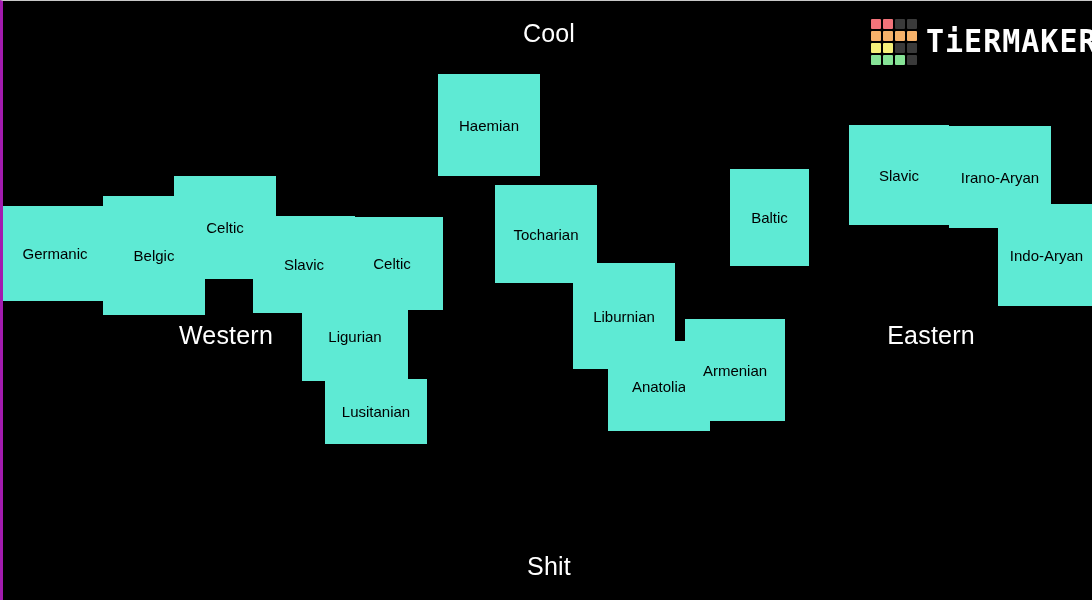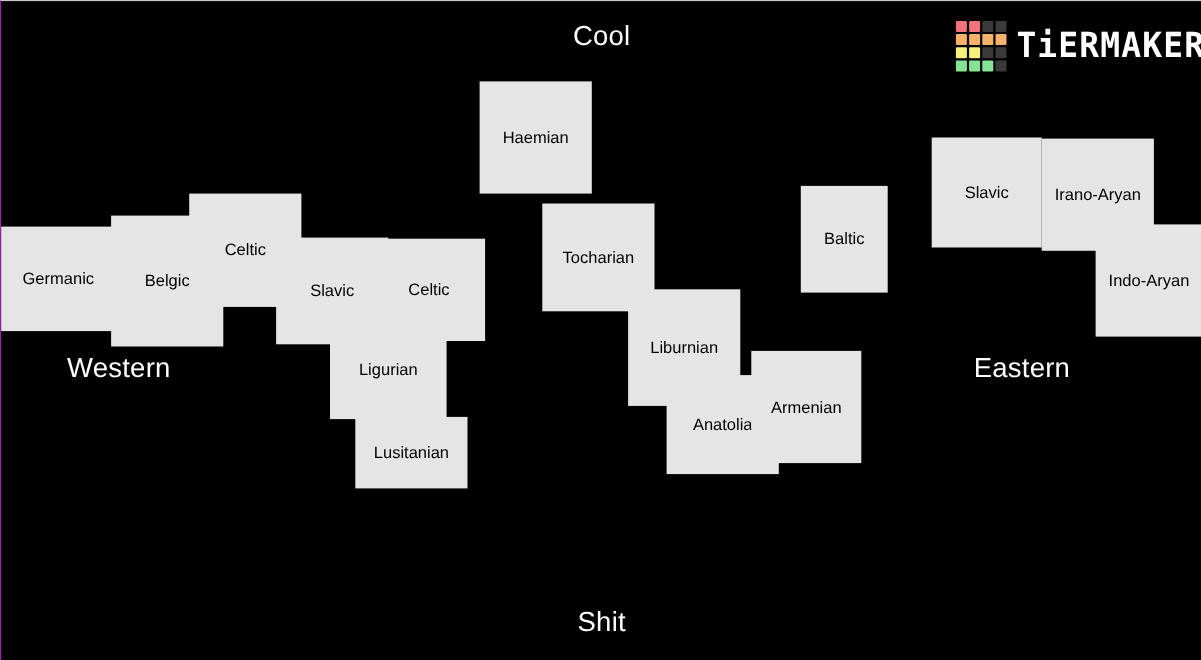--- a/index.html
+++ b/index.html
@@ -8,45 +8,45 @@
     padding: 0;
     background: #000000;
   }
   #stage {
     position: relative;
     width: 1092px;
     height: 600px;
     background: #000000;
     overflow: hidden;
     border-top: 1px solid #c8c8c8;
-    border-left: 1px solid #a21caf;
+    border-left: 3px solid #a21caf;
     box-sizing: border-box;
     font-family: "Liberation Sans", sans-serif;
   }
 
   
   .axis-label {
     position: absolute;
     color: #ffffff;
     font-family: "Liberation Sans", sans-serif;
     font-size: 25px;
     font-weight: 400;
     line-height: 1;
     white-space: nowrap;
     letter-spacing: 0.2px;
   }
   .axis-top    { top: 20px;  left: 0; width: 1092px; text-align: center; }
   .axis-bottom { top: 553px; left: 0; width: 1092px; text-align: center; }
-  .axis-left   { top: 322px; left: 60px;  width: 210px; text-align: left; }
+  .axis-left   { top: 322px; left: 60px;  width: 210px; text-align: right; }
   .axis-right  { top: 322px; left: 823px; width: 210px; text-align: center; }
 
   
   .tile {
     position: absolute;
-    background: #e5e5e5;
+    background: #5eead4;
     color: #000000;
     display: flex;
     align-items: center;
     justify-content: center;
     overflow: hidden;
     box-sizing: border-box;
   }
   .tile span {
     font-family: "Liberation Sans", sans-serif;
     font-size: 15px;

